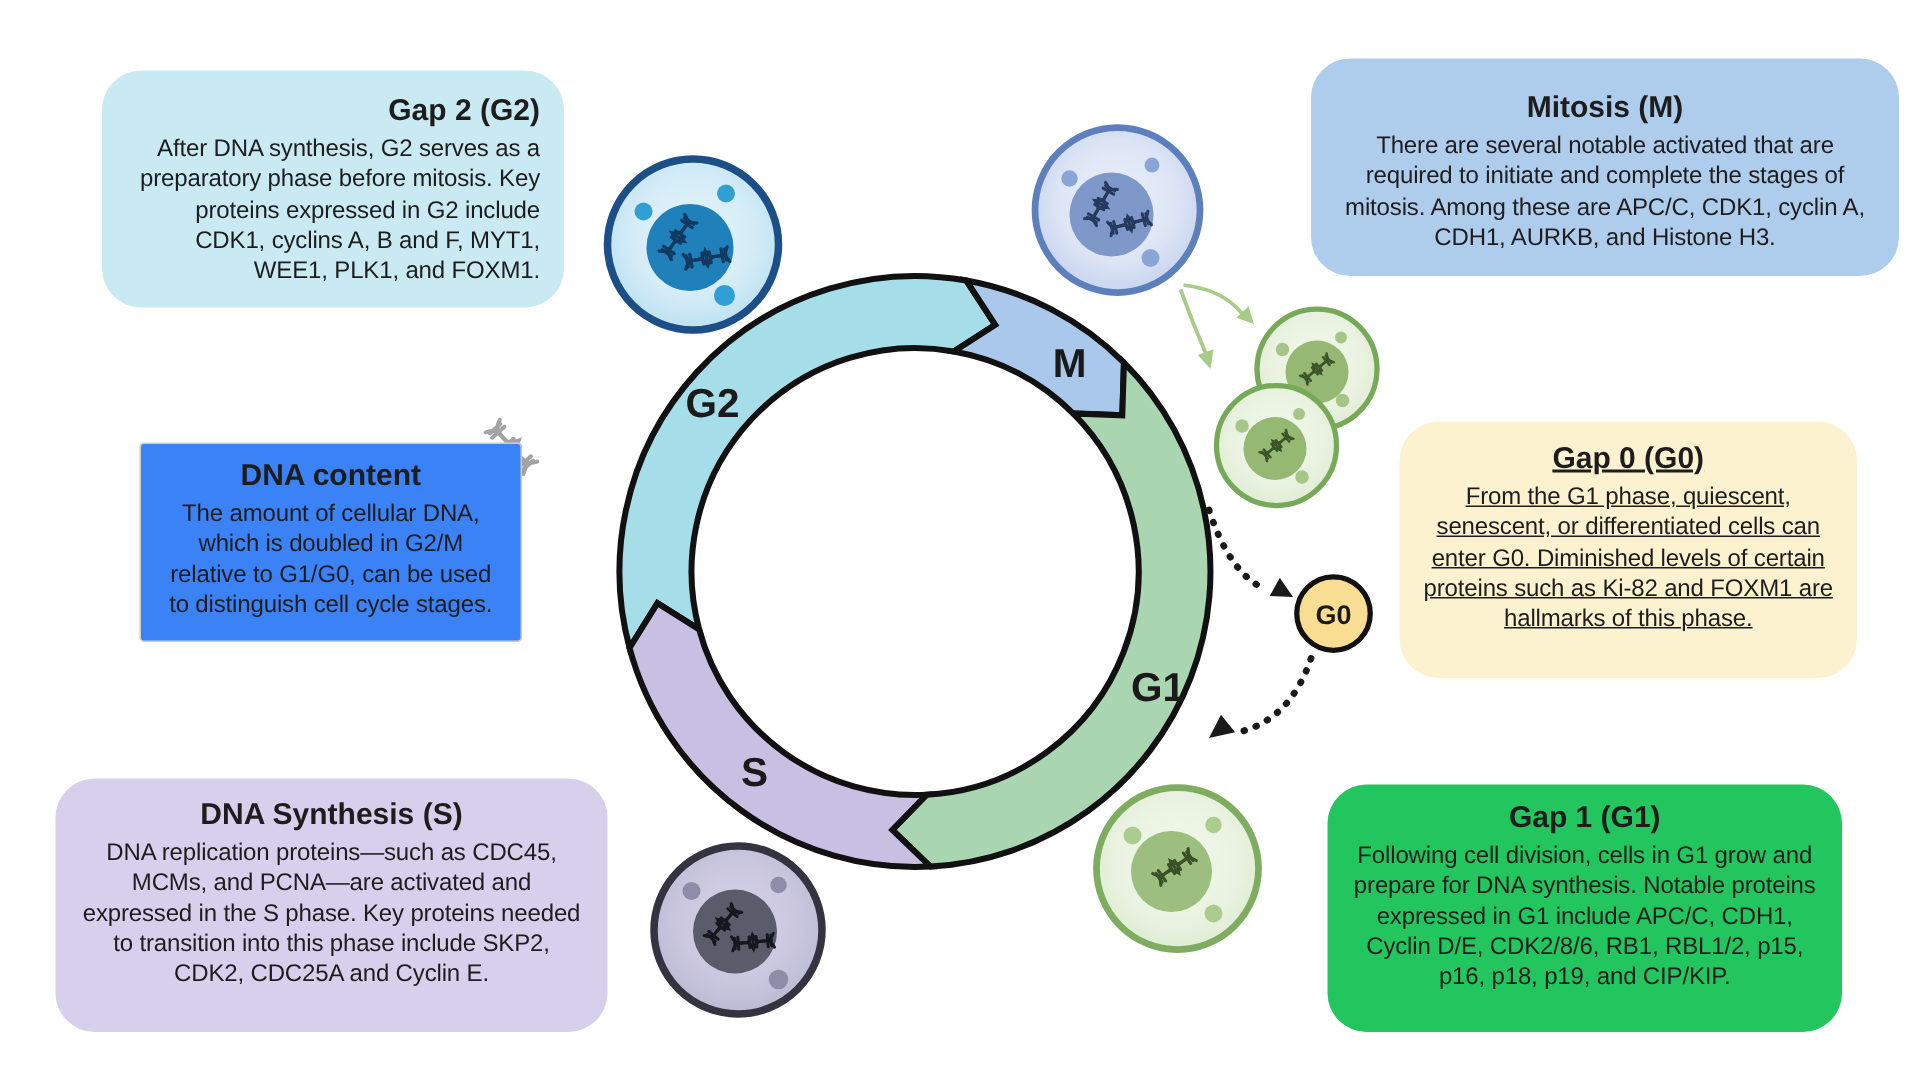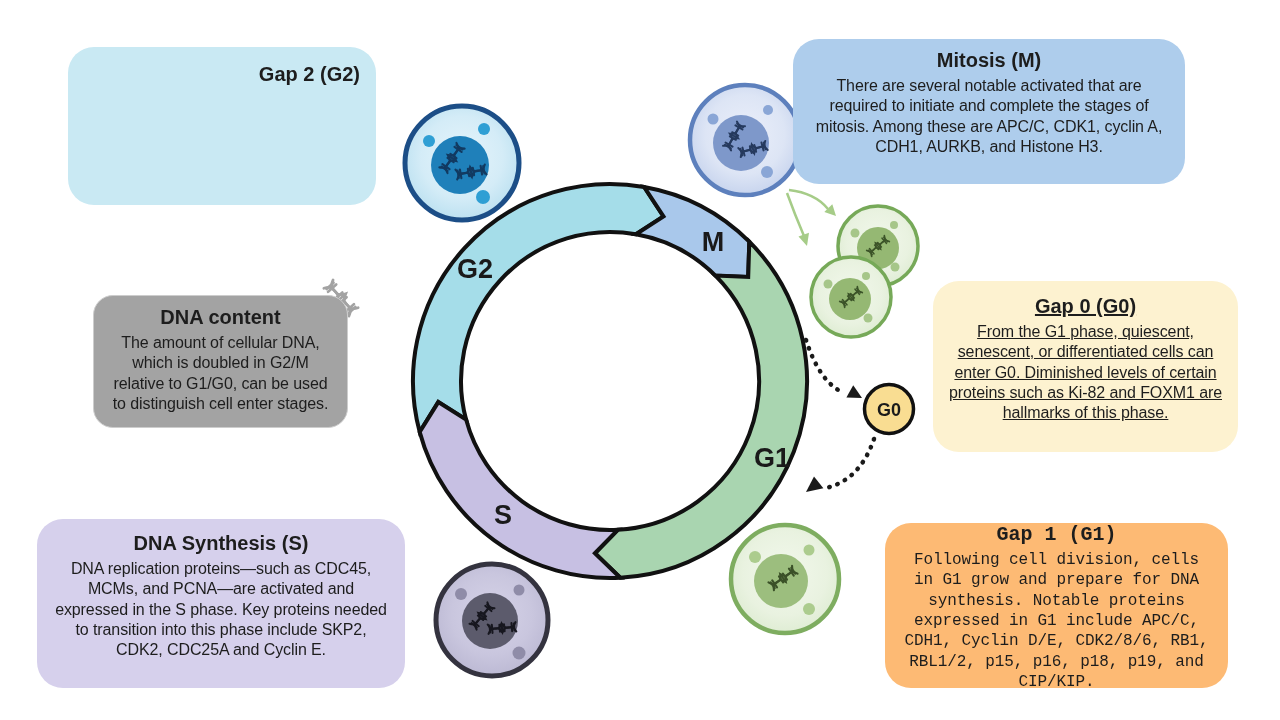--- a/index.html
+++ b/index.html
@@ -5,25 +5,25 @@
   html,body{margin:0;padding:0;background:#ffffff;}
   .stage{
     position:relative;width:1280px;height:720px;background:#ffffff;overflow:hidden;
     font-family:"Liberation Sans",sans-serif;color:#1d1d1d;
   }
   .diagram-svg{position:absolute;left:0;top:0;width:1280px;height:720px;}
   .box{position:absolute;border-radius:26px;text-align:center;box-sizing:border-box;padding:12px 16px;}
   .box-title{font-weight:bold;font-size:20px;margin-bottom:4px;}
   .box-body{font-size:16px;line-height:1.27;letter-spacing:-0.1px;}
   .box-gap2{left:68px;top:47px;width:308px;height:158px;background:#c9e9f3;padding-top:16px;text-align:right;}
-  .box-mitosis{left:793px;top:39px;width:392px;height:145px;background:#aecdec;padding-top:10px;}
-  .box-dna-content{left:93px;top:295px;width:255px;height:133px;background:#a3a3a3;border:1.5px solid #cdcdcd;border-radius:20px;padding-top:10px;}
+  .box-mitosis{left:874px;top:39px;width:392px;height:145px;background:#aecdec;padding-top:22px;}
+  .box-dna-content{left:93px;top:295px;width:255px;height:133px;background:#3b82f6;border:1.5px solid #cdcdcd;border-radius:3px;padding-top:10px;}
   .box-gap0{left:933px;top:281px;width:305px;height:171px;background:#fdf2d0;padding-top:14px;text-decoration:underline;}
   .box-synthesis{left:37px;top:491px;width:368px;height:169px;background:#d6d0ec;padding-top:13px;margin-top:28px;}
-  .box-gap1{left:885px;top:523px;width:343px;height:165px;background:#fdba74;padding-top:0;font-family:Liberation Mono, monospace;}
+  .box-gap1{left:885px;top:523px;width:343px;height:165px;background:#22c55e;padding-top:11px;}
   .phase-label{font-family:"Liberation Sans",sans-serif;font-weight:bold;font-size:27px;fill:#1a1a1a;text-anchor:middle;}
   .g0-label{font-family:"Liberation Sans",sans-serif;font-weight:bold;font-size:18px;fill:#1a1a1a;text-anchor:middle;}
 </style>
 </head>
 <body>
 
 <div class="stage">
 
   <svg class="diagram-svg" viewBox="0 0 1280 720">
     <defs>
@@ -158,30 +158,31 @@
       <circle cx="27" cy="33" r="6.5" fill="#8f8ca8"></circle>
       <g color="#17171f">
         <use href="#dna" transform="translate(-10,-4) rotate(40) scale(0.58)"></use>
         <use href="#dna" transform="translate(10,8) rotate(85) scale(0.58)"></use>
       </g>
     </g>
   </svg>
 
   <div class="box box-gap2">
     <div class="box-title">Gap 2 (G2)</div>
+    <div class="box-body">After DNA synthesis, G2 serves as a preparatory phase before mitosis. Key proteins expressed in G2 include CDK1, cyclins A, B and F, MYT1, WEE1, PLK1, and FOXM1.</div>
   </div>
 
   <div class="box box-mitosis">
     <div class="box-title">Mitosis (M)</div>
     <div class="box-body">There are several notable activated that are required to initiate and complete the stages of mitosis. Among these are APC/C, CDK1, cyclin A, CDH1, AURKB, and Histone H3.</div>
   </div>
 
   <div class="box box-dna-content">
     <div class="box-title">DNA content</div>
-    <div class="box-body">The amount of cellular DNA, which is doubled in G2/M relative to G1/G0, can be used to distinguish cell enter stages.</div>
+    <div class="box-body">The amount of cellular DNA, which is doubled in G2/M relative to G1/G0, can be used to distinguish cell cycle stages.</div>
   </div>
 
   <div class="box box-gap0">
     <div class="box-title">Gap 0 (G0)</div>
     <div class="box-body">From the G1 phase, quiescent, senescent, or differentiated cells can enter G0. Diminished levels of certain proteins such as Ki-82 and FOXM1 are hallmarks of this phase.</div>
   </div>
 
   <div class="box box-synthesis">
     <div class="box-title">DNA Synthesis (S)</div>
     <div class="box-body">DNA replication proteins—such as CDC45, MCMs, and PCNA—are activated and expressed in the S phase. Key proteins needed to transition into this phase include SKP2, CDK2, CDC25A and Cyclin E.</div>

